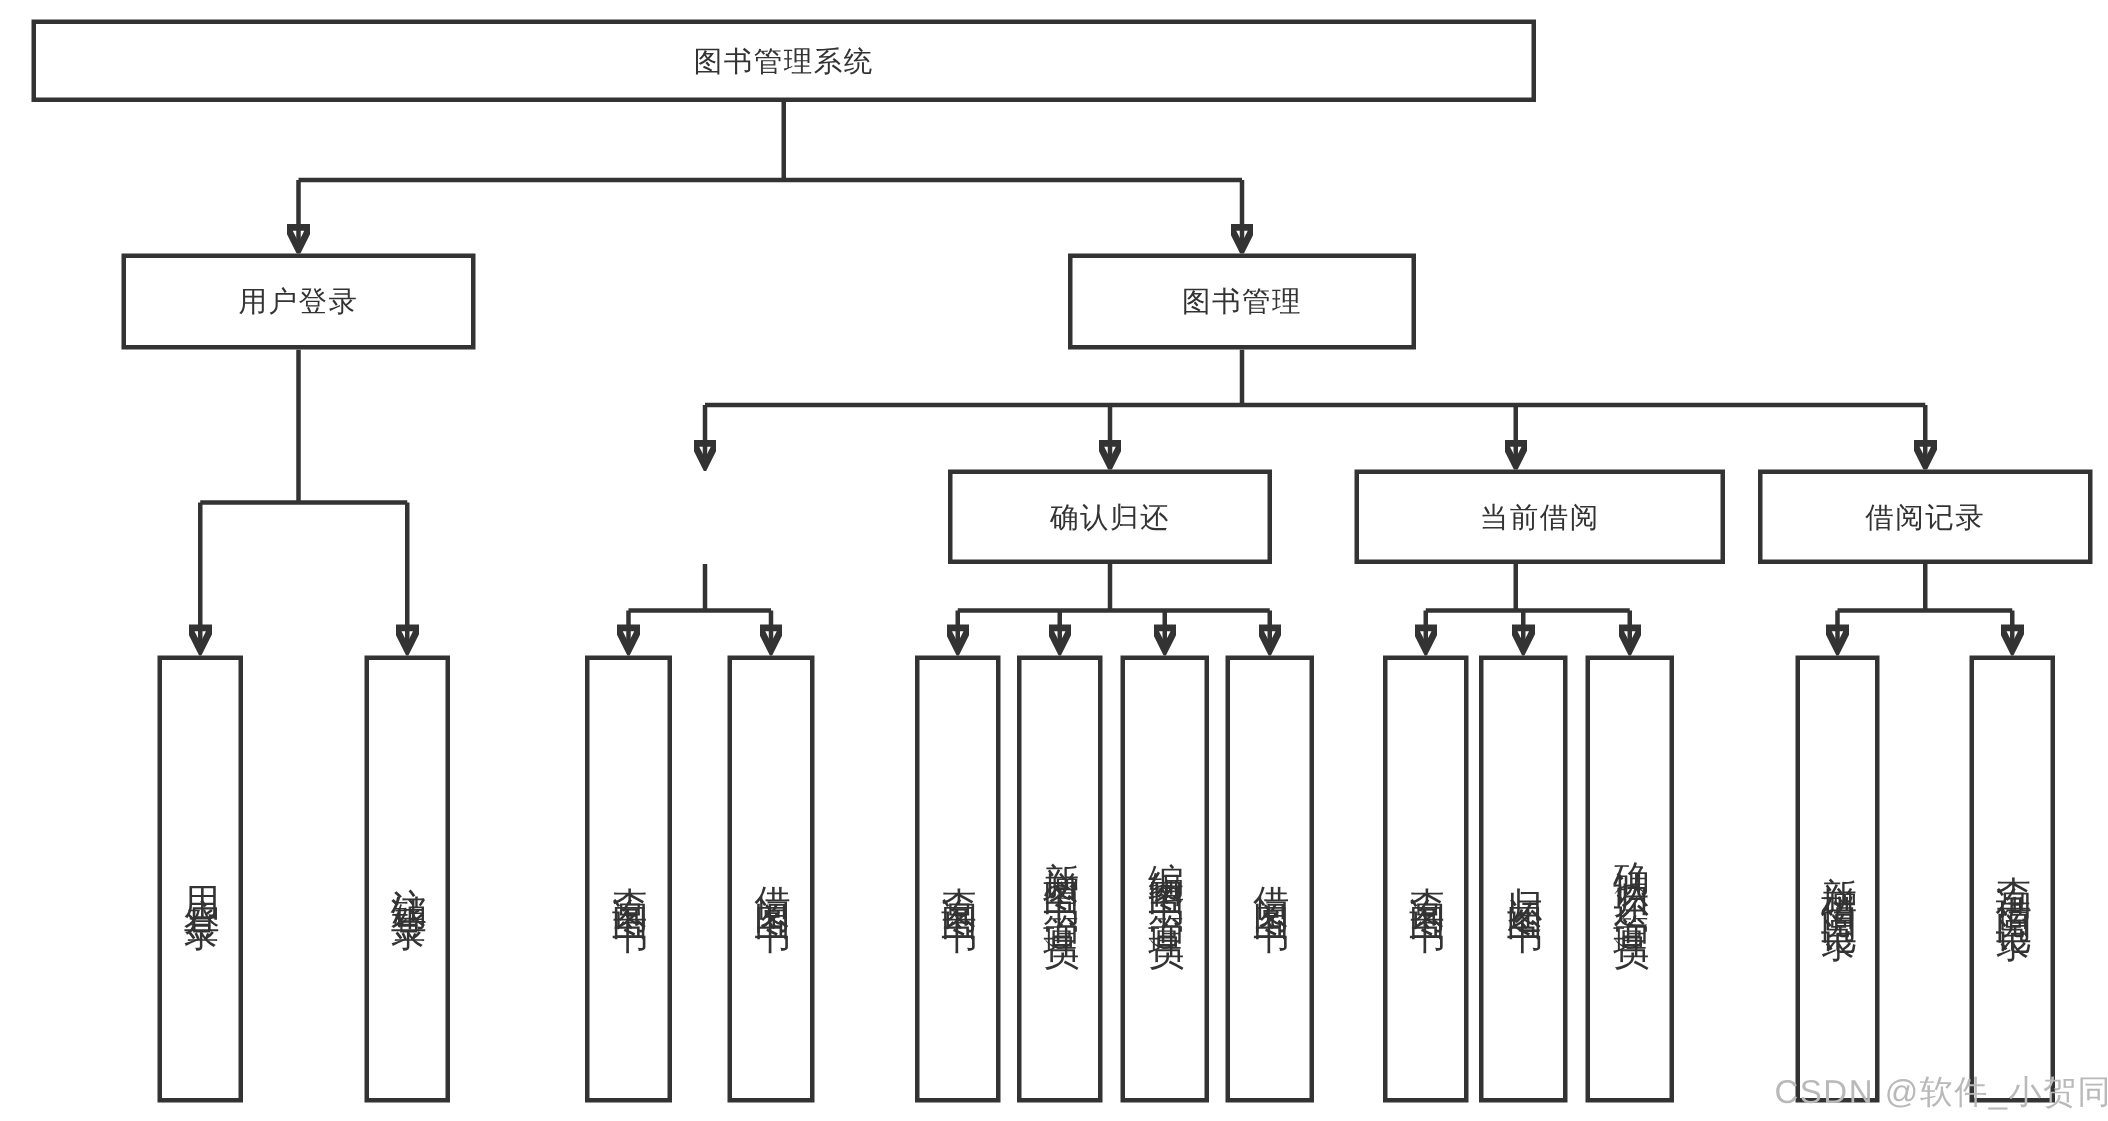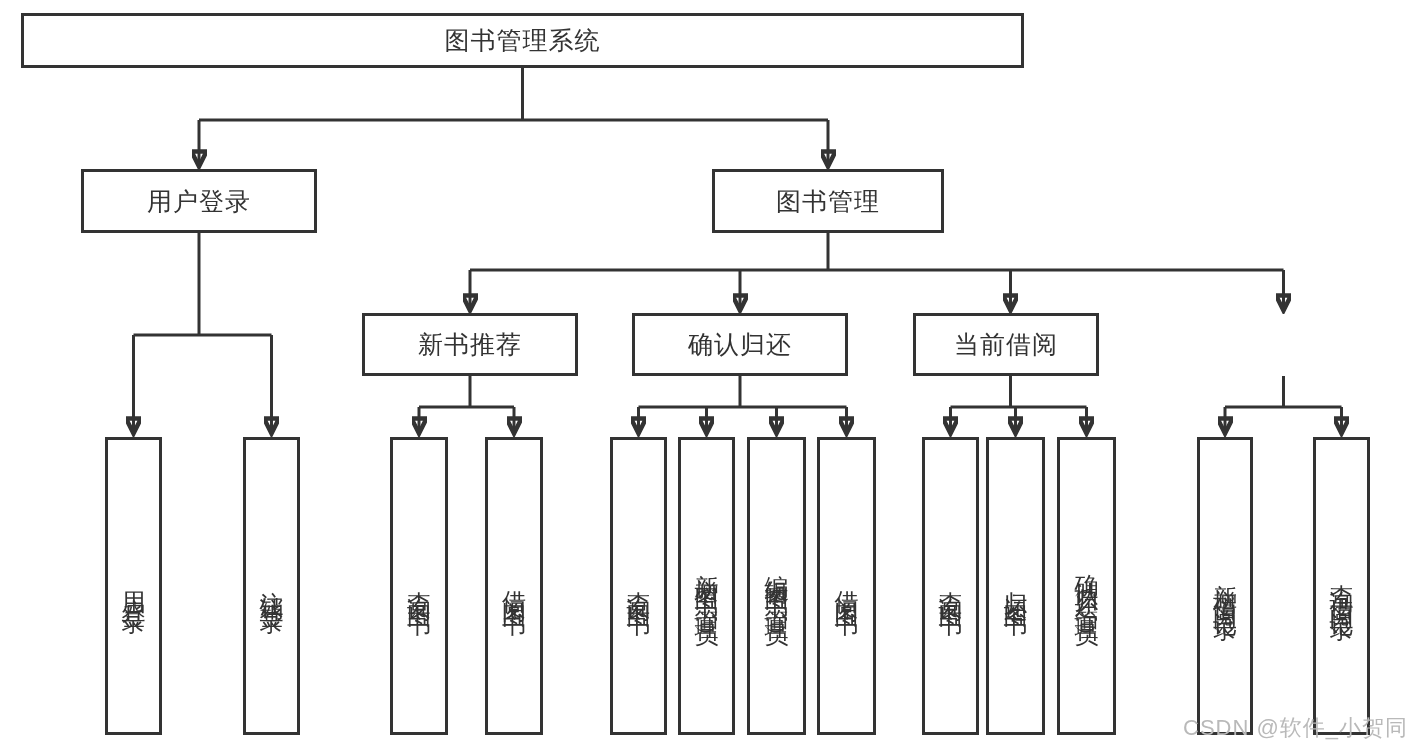--- a/index.html
+++ b/index.html
@@ -29,21 +29,21 @@
   .box {
     position: absolute;
     border: 3px solid var(--line-color);
     background: var(--bg-color);
     display: flex;
     align-items: center;
     justify-content: center;
     text-align: center;
   }
   .hlabel {
-    font-size: 25px;
+    font-size: 19px;
     color: var(--text-color);
     white-space: nowrap;
     letter-spacing: 1px;
   }
   .vlabel {
     writing-mode: vertical-rl;
     text-orientation: mixed;
     font-size: 24px;
     line-height: 1;
     letter-spacing: 7px;
@@ -135,28 +135,28 @@
     <span class="hlabel">图书管理系统</span>
   </div>
 
   <div class="box lv2" style="left:81px; width:236px;">
     <span class="hlabel">用户登录</span>
   </div>
   <div class="box lv2" style="left:712px; width:232px;text-align:right;">
     <span class="hlabel">图书管理</span>
   </div>
 
-  <div class="box lv3" style="left:362px; width:216px;">
-    <span class="hlabel">新书推荐</span>
-  </div>
   <div class="box lv3" style="left:632px; width:216px;">
     <span class="hlabel">确认归还</span>
   </div>
-  <div class="box lv3" style="left:903px; width:186px;margin-left:10px;">
+  <div class="box lv3" style="left:903px; width:247px;">
     <span class="hlabel">当前借阅</span>
+  </div>
+  <div class="box lv3" style="left:1172px; width:223px;">
+    <span class="hlabel">借阅记录</span>
   </div>
 
   <div class="box leaf" style="left:105px; width:57px;">
     <span class="vlabel">用户登录</span>
   </div>
   <div class="box leaf" style="left:243px; width:57px;">
     <span class="vlabel">注销登录</span>
   </div>
 
   <div class="box leaf" style="left:390px; width:58px;">

